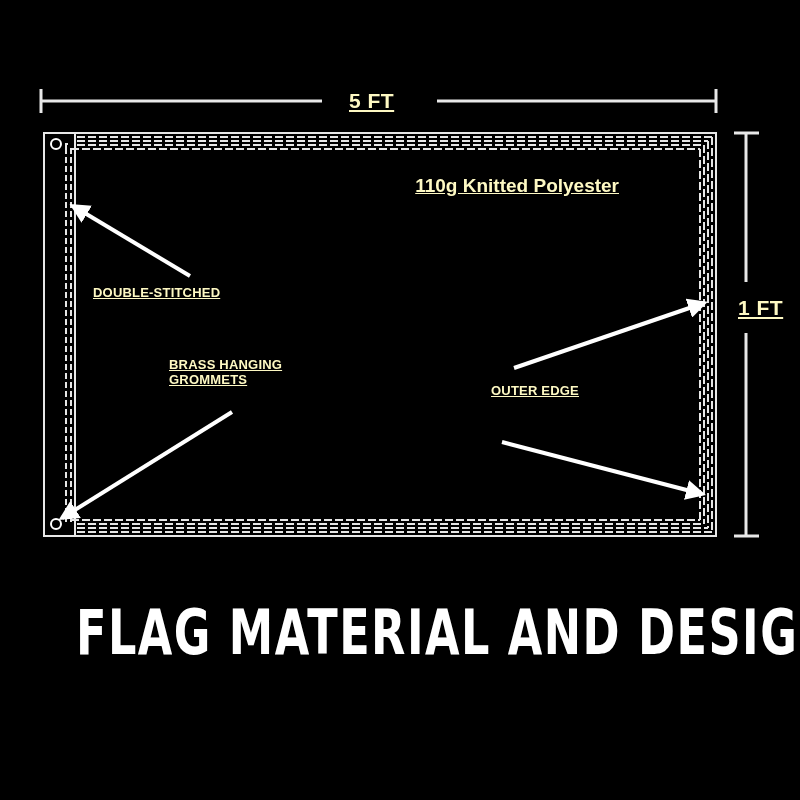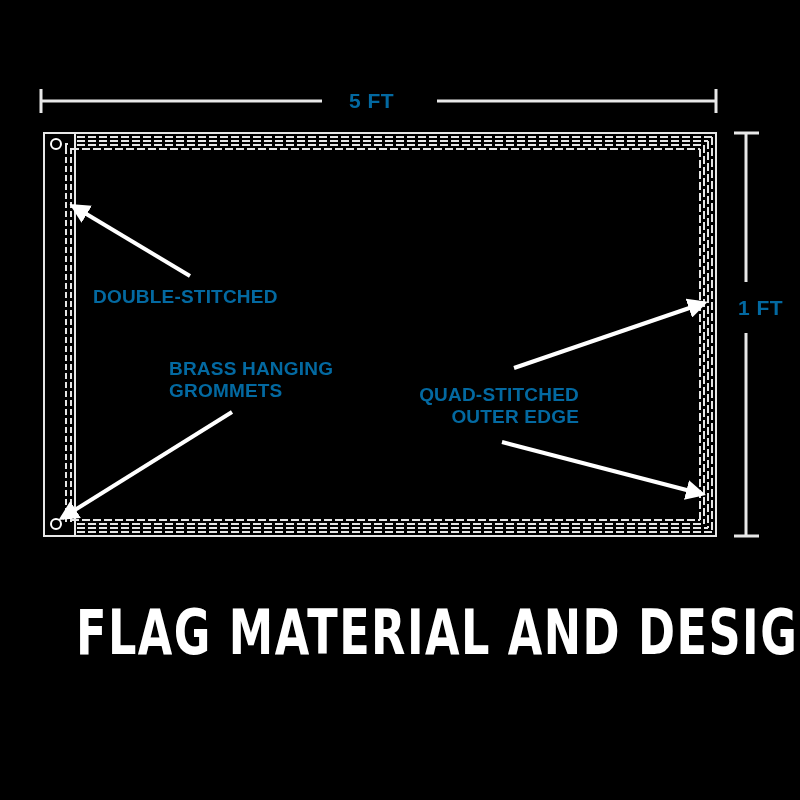--- a/index.html
+++ b/index.html
@@ -1,20 +1,20 @@
 <!DOCTYPE html>
 <html><head>
 <meta charset="utf-8">
 <style>
   html, body { margin:0; padding:0; background:#000; }
   body { width:800px; height:800px; position:relative; overflow:hidden; font-family:"Liberation Sans", "DejaVu Sans", sans-serif; color:#fff; }
   svg.diagram { position:absolute; left:0; top:0; }
-  .lbl { position:absolute; color:#0369a1; font-weight:bold; white-space:nowrap; line-height:1.15; }
+  .lbl { position:absolute; color:#fef9c3; font-weight:bold; white-space:nowrap; line-height:1.15;text-decoration:underline; }
   .dim { font-size:21px; letter-spacing:0.5px; }
-  .callout { font-size:19px; letter-spacing:0.2px; }
+  .callout { font-size:13px; letter-spacing:0.2px; }
   .mat { font-size:19px; text-align:right; }
   .title { position:absolute; left:76px; top:598px; width:620px; font-family:"DejaVu Sans", sans-serif; font-weight:bold; font-size:62px; line-height:70px; transform:scaleX(0.72); transform-origin:left top; white-space:nowrap; letter-spacing:2px; }
 </style>
 </head>
 <body>
 
 <svg class="diagram" width="800" height="800" viewBox="0 0 800 800">
   <defs>
     <marker id="ah" viewBox="0 0 10 10" refX="8" refY="5" markerWidth="5" markerHeight="5" orient="auto-start-reverse">
       <path d="M0,0 L10,5 L0,10 z" fill="#fff"></path>
@@ -69,29 +69,29 @@
     <line x1="232" y1="412" x2="62" y2="518" marker-end="url(#ah)"></line>
     <line x1="514" y1="368" x2="704" y2="303" marker-end="url(#ah)"></line>
     <line x1="502" y1="442" x2="702" y2="494" marker-end="url(#ah)"></line>
   </g>
 </svg>
 
 <div class="lbl dim" style="left:349px; top:89px;">5 FT</div>
 <div class="lbl dim" style="left:738px; top:296px;">1 FT</div>
 
 <div class="lbl mat" style="right:181px; top:175px;">
+  <div>110g Knitted Polyester</div>
 </div>
 
 <div class="lbl callout" style="left:93px; top:286px;">
   <div>DOUBLE-STITCHED</div>
 </div>
 
 <div class="lbl callout" style="left:169px; top:358px;">
   <div>BRASS HANGING</div>
   <div>GROMMETS</div>
 </div>
 
 <div class="lbl callout" style="right:221px; top:384px; text-align:right;">
-  <div>QUAD-STITCHED</div>
   <div>OUTER EDGE</div>
 </div>
 
 <div class="title">FLAG MATERIAL AND DESIGN</div>
 
 </body></html>

